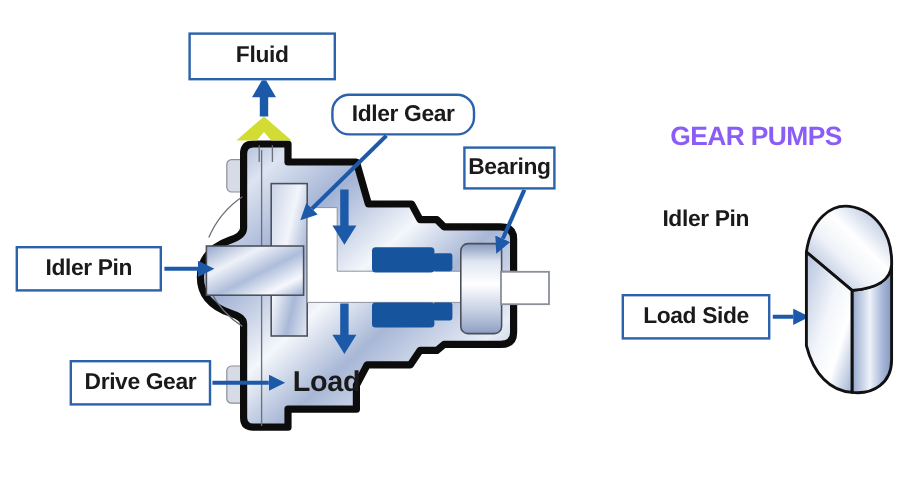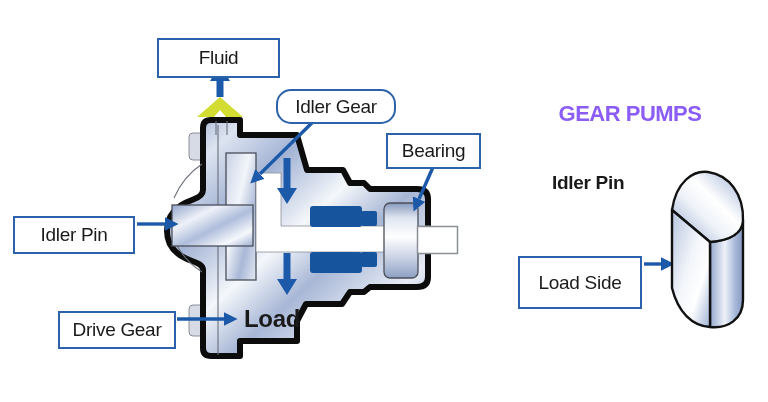--- a/index.html
+++ b/index.html
@@ -4,37 +4,36 @@
 <style>
   html,body{margin:0;padding:0;background:#fff;}
   .stage{
     position:relative;width:768px;height:402px;background:#fff;overflow:hidden;
     font-family:"Liberation Sans",sans-serif;
   }
   .stage svg{position:absolute;left:0;top:0;}
   .callout{
     position:absolute;background:#fff;border:2px solid var(--callout-border,#2b62ab);
     display:flex;align-items:center;justify-content:center;
-    font-size:19px;font-weight:400;letter-spacing:-0.3px;color:#1a1a1a;
+    font-size:19px;font-weight:700;letter-spacing:-0.3px;color:#1a1a1a;
     box-sizing:border-box;
-    margin-top:11px;
   }
   .inline-label{
     position:absolute;color:#1a1a1a;font-weight:600;letter-spacing:-0.3px;
   }
   #load-label{left:244px;top:305px;width:52px;font-size:24px;}
   #side-title{left:544px;top:101px;width:172px;text-align:center;
     font-size:22px;font-weight:bold;letter-spacing:-0.5px;color:#8b5cf6;}
   #side-idler-pin{left:552px;top:172px;width:110px;font-size:19px;}
   #cb-fluid{left:157px;top:27px;width:123px;height:40px;}
   #cb-idler-gear{left:276px;top:78px;width:120px;height:35px;border-radius:15px;}
-  #cb-bearing{left:386px;top:122px;width:95px;height:36px;}
+  #cb-bearing{left:386px;top:122px;width:77px;height:36px;}
   #cb-idler-pin{left:13px;top:205px;width:122px;height:38px;}
   #cb-drive-gear{left:58px;top:300px;width:118px;height:38px;}
-  #cb-load-side{left:518px;top:245px;width:124px;height:53px;text-align:center;}
+  #cb-load-side{left:518px;top:245px;width:124px;height:38px;text-align:center;}
   .housing{fill:url(#metalMain);stroke:var(--outline,#0c0c0c);stroke-width:6;stroke-linejoin:round;}
   .part-stroke{stroke:#4a4f59;stroke-width:1.3;}
   .teeth{fill:var(--gear-teeth,#17549e);}
   .flow-arrow{fill:var(--arrow-blue,#1c5aa9);}
   .chevron{fill:var(--fluid-arrow,#d2dc33);}
   .callout-line{stroke:var(--arrow-blue,#1c5aa9);stroke-width:3.4;fill:none;marker-end:url(#ah);}
   .seam{stroke:#6a6f7a;stroke-width:1.1;fill:none;}
   .pin3d{stroke:#111;stroke-width:2.4;stroke-linejoin:round;}
 </style>
 </head>

